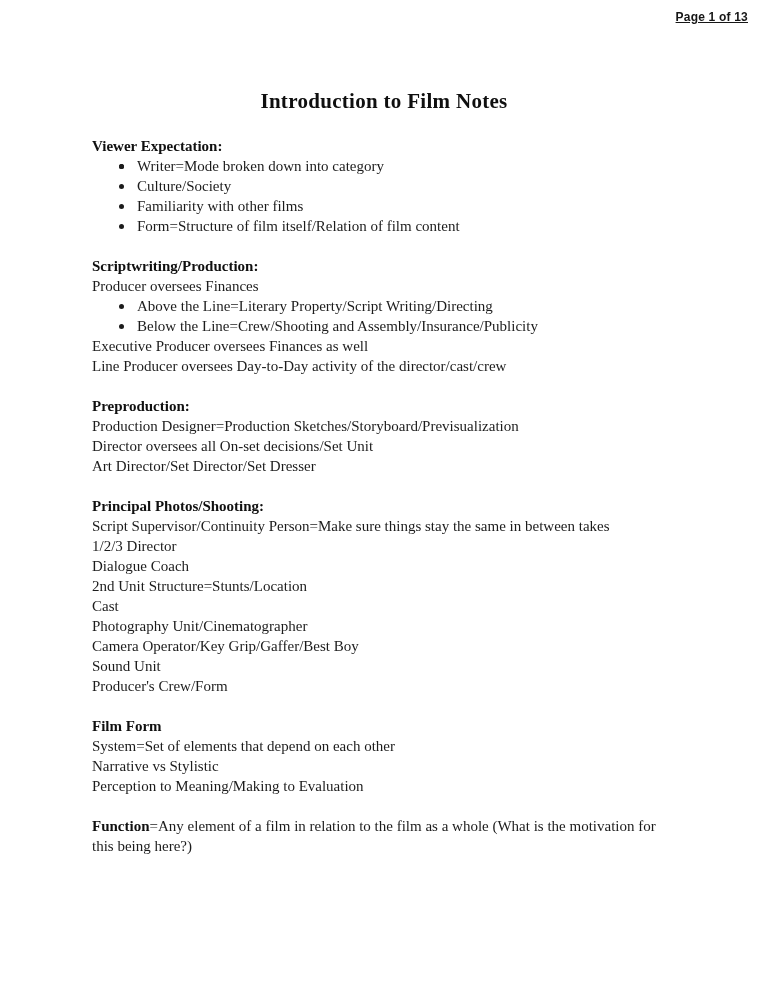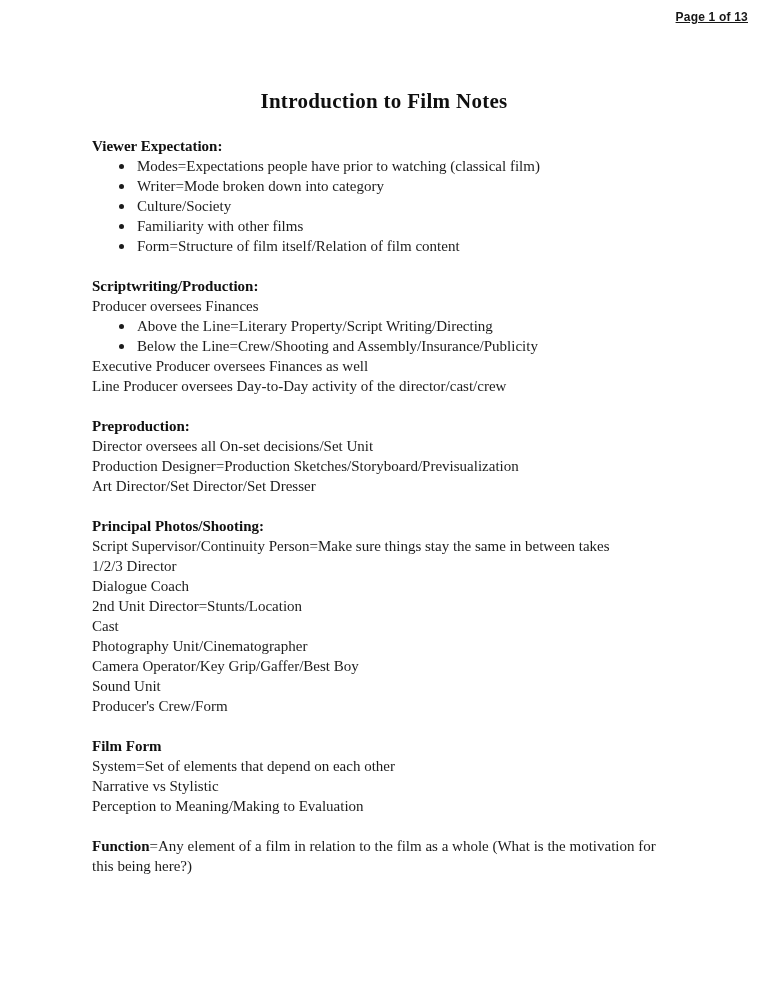--- a/index.html
+++ b/index.html
@@ -80,21 +80,20 @@
 <div class="page-number">Page 1 of 13</div>
 
 <h1 class="doc-title">Introduction to Film Notes</h1>
 
 <div class="content">
 
   <div class="section">
     <div class="heading">Viewer Expectation:</div>
     <div class="line bullet">
       <span class="dot"></span>
-      <span>Modes=Expectations people have prior to watching (classical film)</span>
     </div>
     <div class="line bullet">
       <span class="dot"></span>
       <span>Writer=Mode broken down into category</span>
     </div>
     <div class="line bullet">
       <span class="dot"></span>
       <span>Culture/Society</span>
     </div>
     <div class="line bullet">
@@ -117,31 +116,31 @@
     <div class="line bullet">
       <span class="dot"></span>
       <span>Below the Line=Crew/Shooting and Assembly/Insurance/Publicity</span>
     </div>
     <div class="line">Executive Producer oversees Finances as well</div>
     <div class="line">Line Producer oversees Day-to-Day activity of the director/cast/crew</div>
   </div>
 
   <div class="section">
     <div class="heading">Preproduction:</div>
+    <div class="line">Production Designer=Production Sketches/Storyboard/Previsualization</div>
     <div class="line">Director oversees all On-set decisions/Set Unit</div>
-    <div class="line">Production Designer=Production Sketches/Storyboard/Previsualization</div>
     <div class="line">Art Director/Set Director/Set Dresser</div>
   </div>
 
   <div class="section">
     <div class="heading">Principal Photos/Shooting:</div>
     <div class="line">Script Supervisor/Continuity Person=Make sure things stay the same in between takes</div>
     <div class="line">1/2/3 Director</div>
     <div class="line">Dialogue Coach</div>
-    <div class="line">2nd Unit Director=Stunts/Location</div>
+    <div class="line">2nd Unit Structure=Stunts/Location</div>
     <div class="line">Cast</div>
     <div class="line">Photography Unit/Cinematographer</div>
     <div class="line">Camera Operator/Key Grip/Gaffer/Best Boy</div>
     <div class="line">Sound Unit</div>
     <div class="line">Producer's Crew/Form</div>
   </div>
 
   <div class="section">
     <div class="heading">Film Form</div>
     <div class="line">System=Set of elements that depend on each other</div>

